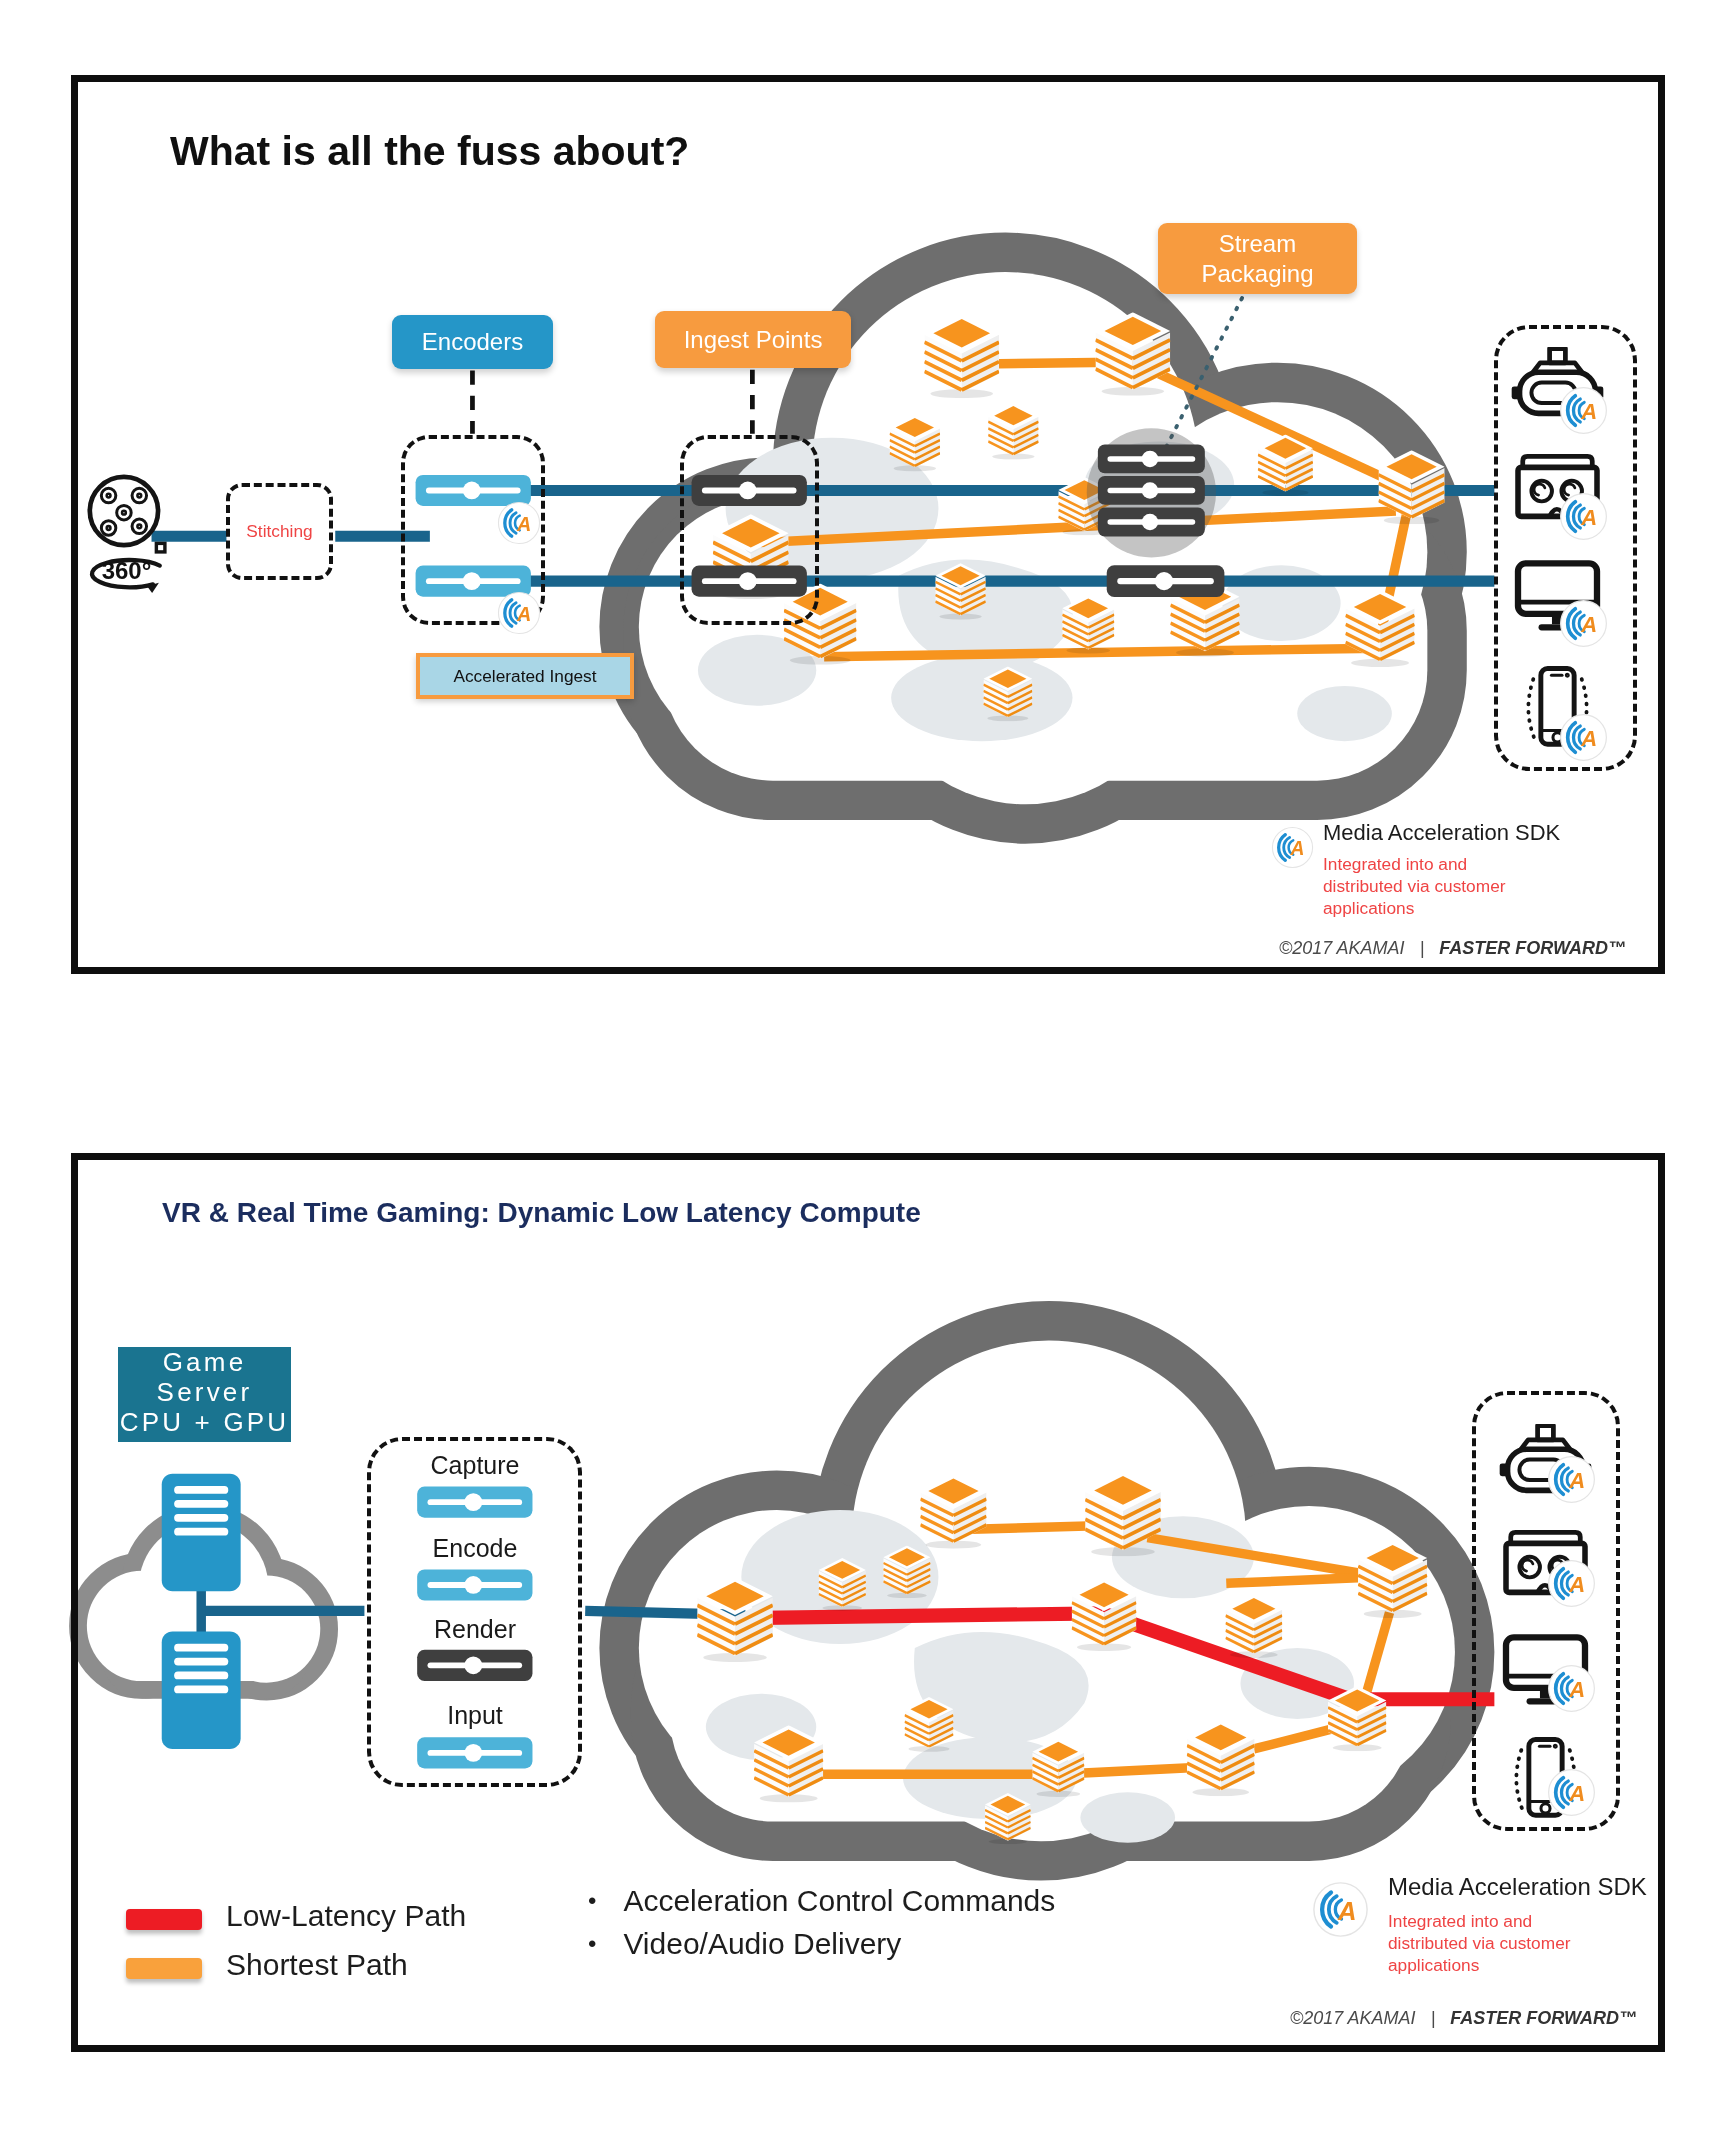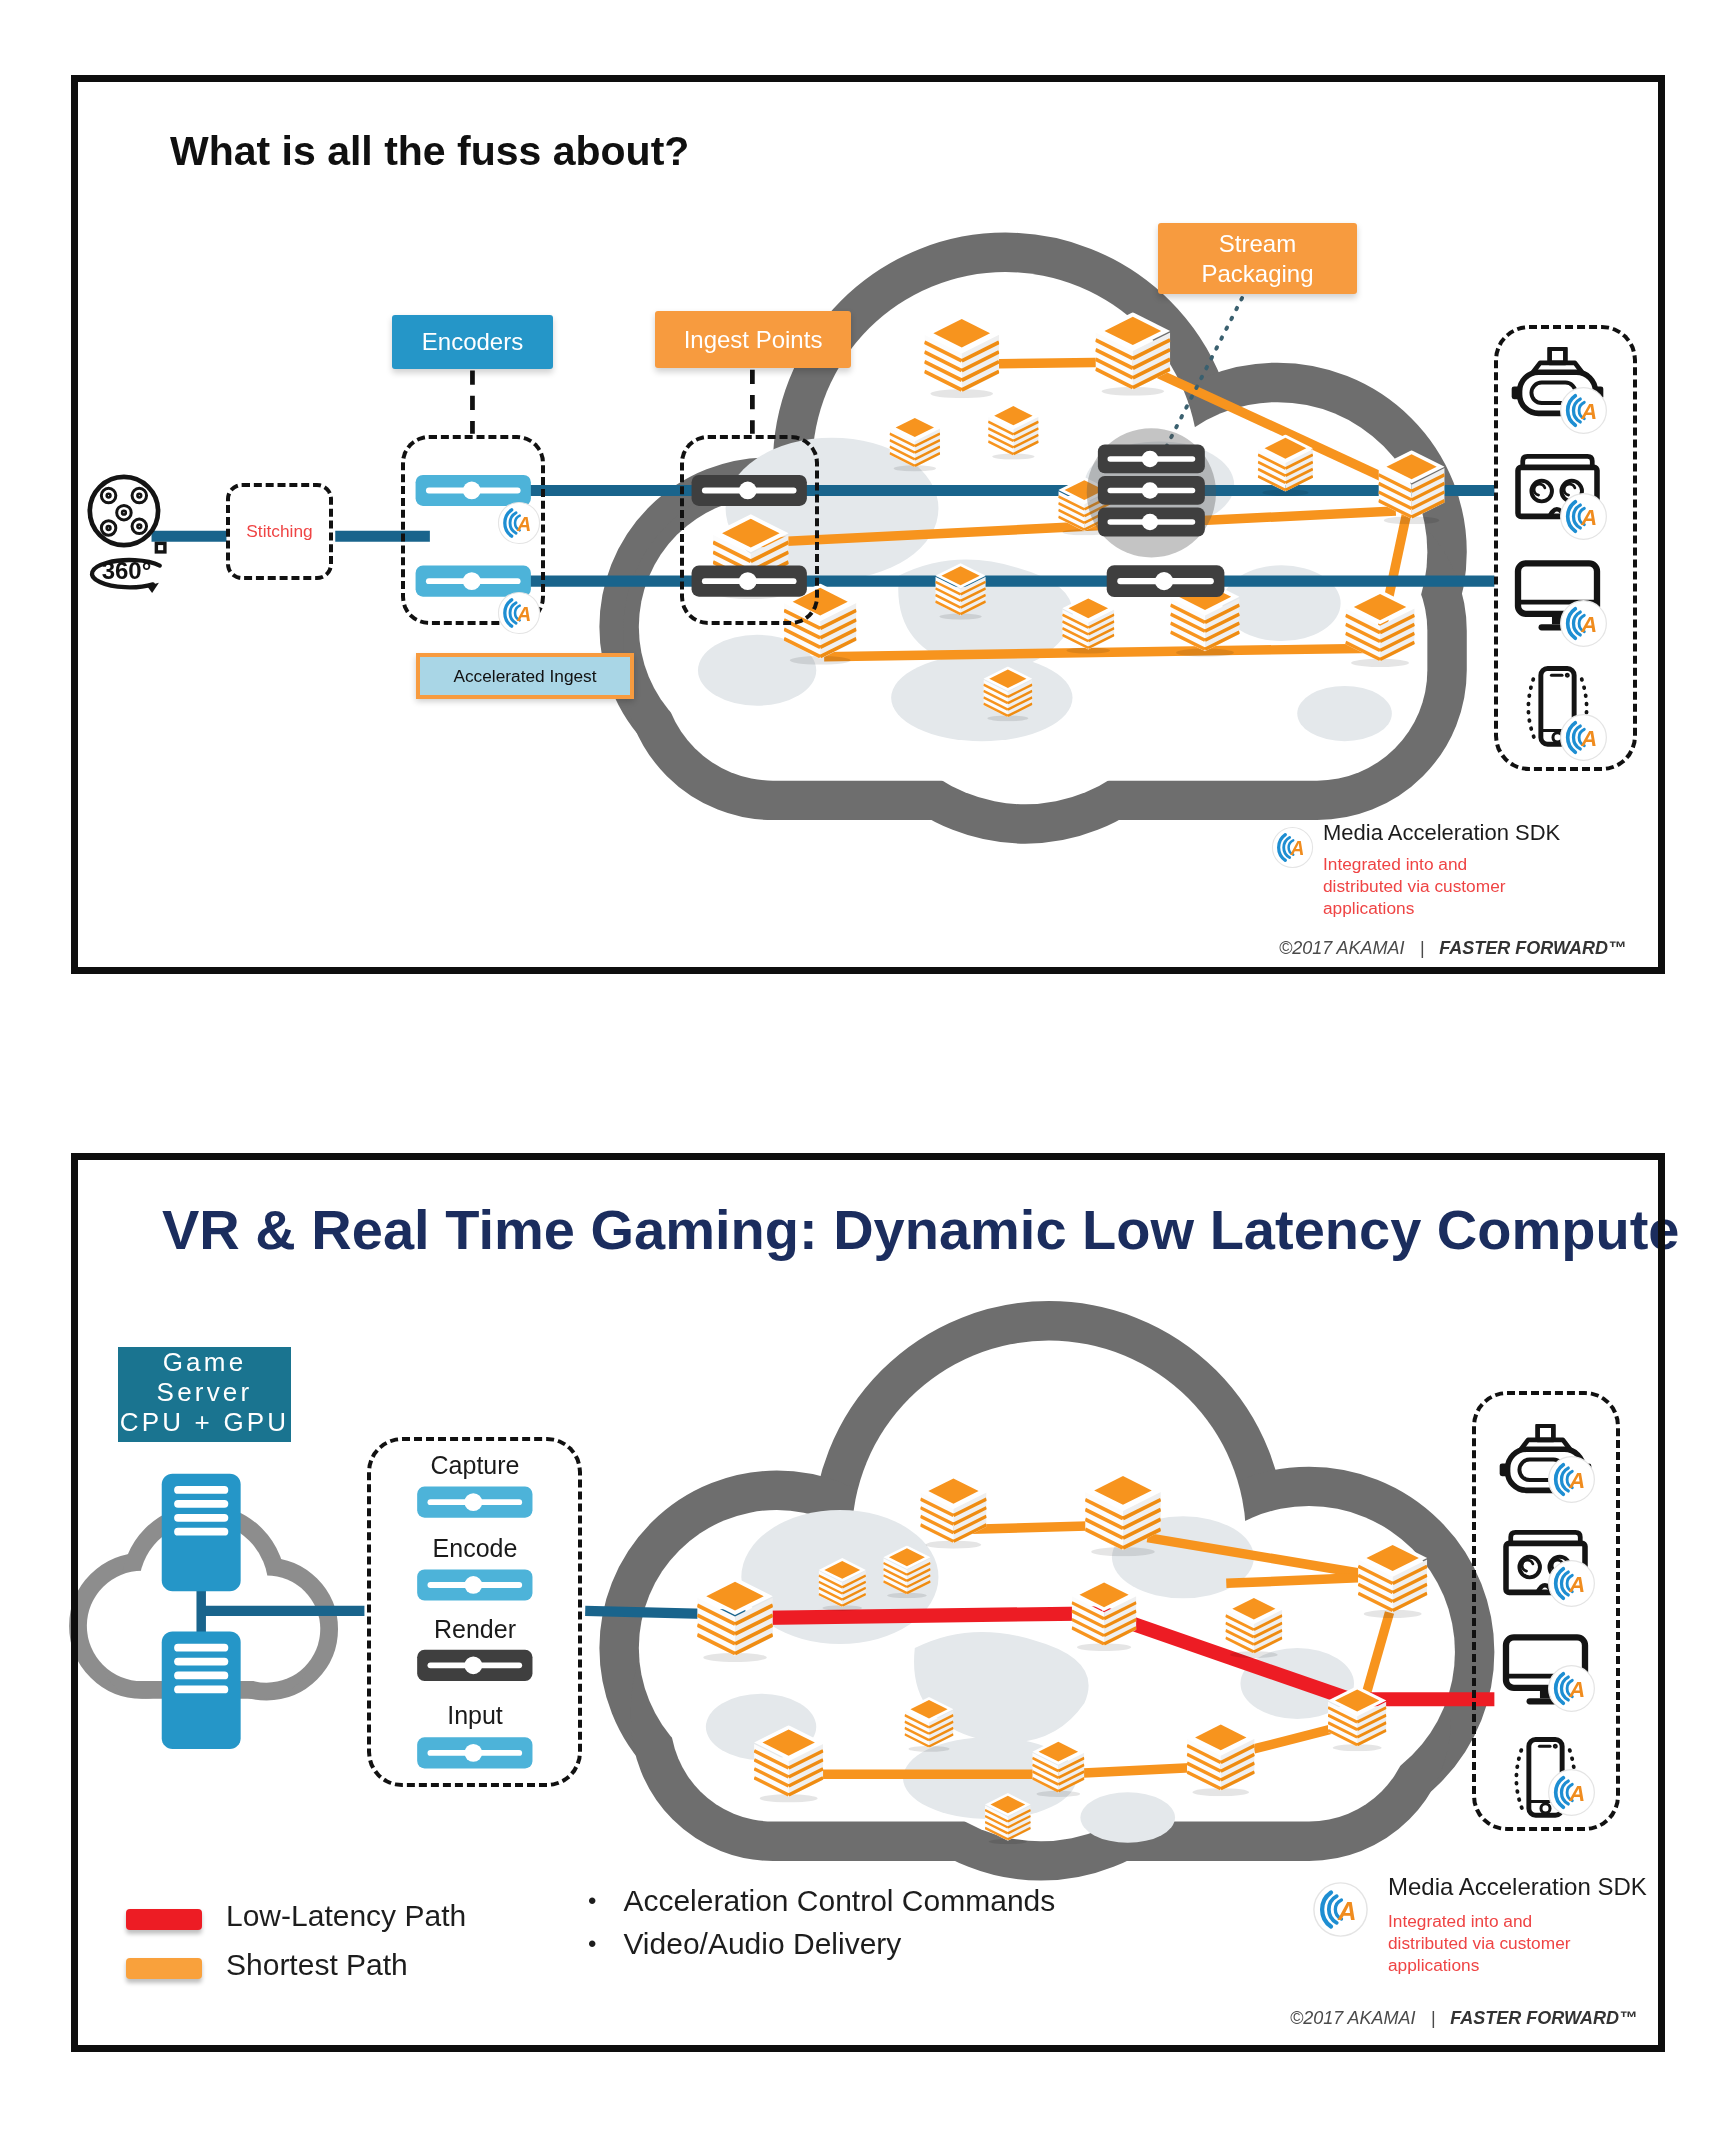--- a/index.html
+++ b/index.html
@@ -3,23 +3,23 @@
 <meta charset="utf-8">
 <style>
   html,body{margin:0;padding:0;background:#fff;}
   body{width:1735px;height:2129px;position:relative;font-family:"Liberation Sans",sans-serif;overflow:hidden;}
   .abs{position:absolute;}
   svg text{font-family:"Liberation Sans",sans-serif;}
   .slide-border{border:7px solid #0e0e0e;background:transparent;z-index:3;pointer-events:none;}
   .art{z-index:1;}
   .ov{z-index:2;}
   .title1{font-size:41px;font-weight:700;color:#101010;letter-spacing:0px;}
-  .title2{font-size:56px;font-weight:700;color:#1b2d5e;}
+  .title2{font-size:28px;font-weight:700;color:#1b2d5e;}
   .label-box{color:#fff;display:flex;align-items:center;justify-content:center;text-align:center;
-             border-radius:3px;font-size:24px;font-weight:400;line-height:1.25;
+             border-radius:9px;font-size:24px;font-weight:400;line-height:1.25;
              box-shadow:0 3.2px 6.3px rgba(0,0,0,.18);}
   .dashed{border:4.7px dashed #111;border-radius:28px;}
   .dashed-sm{border:4px dashed #111;border-radius:16px;}
   .pipe-label{font-size:25px;color:#1a1a1a;text-align:center;}
   .bullet-item{font-size:30px;color:#1d1d1d;line-height:41px;white-space:nowrap;}
   .bullet-item::before{content:"•";margin-right:27px;font-size:24px;position:relative;top:-2.4px;}
   .legend-label{font-size:30px;color:#1d1d1d;white-space:nowrap;}
   .sdk-title{font-size:22px;color:#1c1c1c;}
   .sdk-sub{font-size:17.3px;color:#ef4444;line-height:22px;}
   .copyright{font-size:18px;font-style:italic;color:#4a4a4a;text-align:right;white-space:nowrap;}

